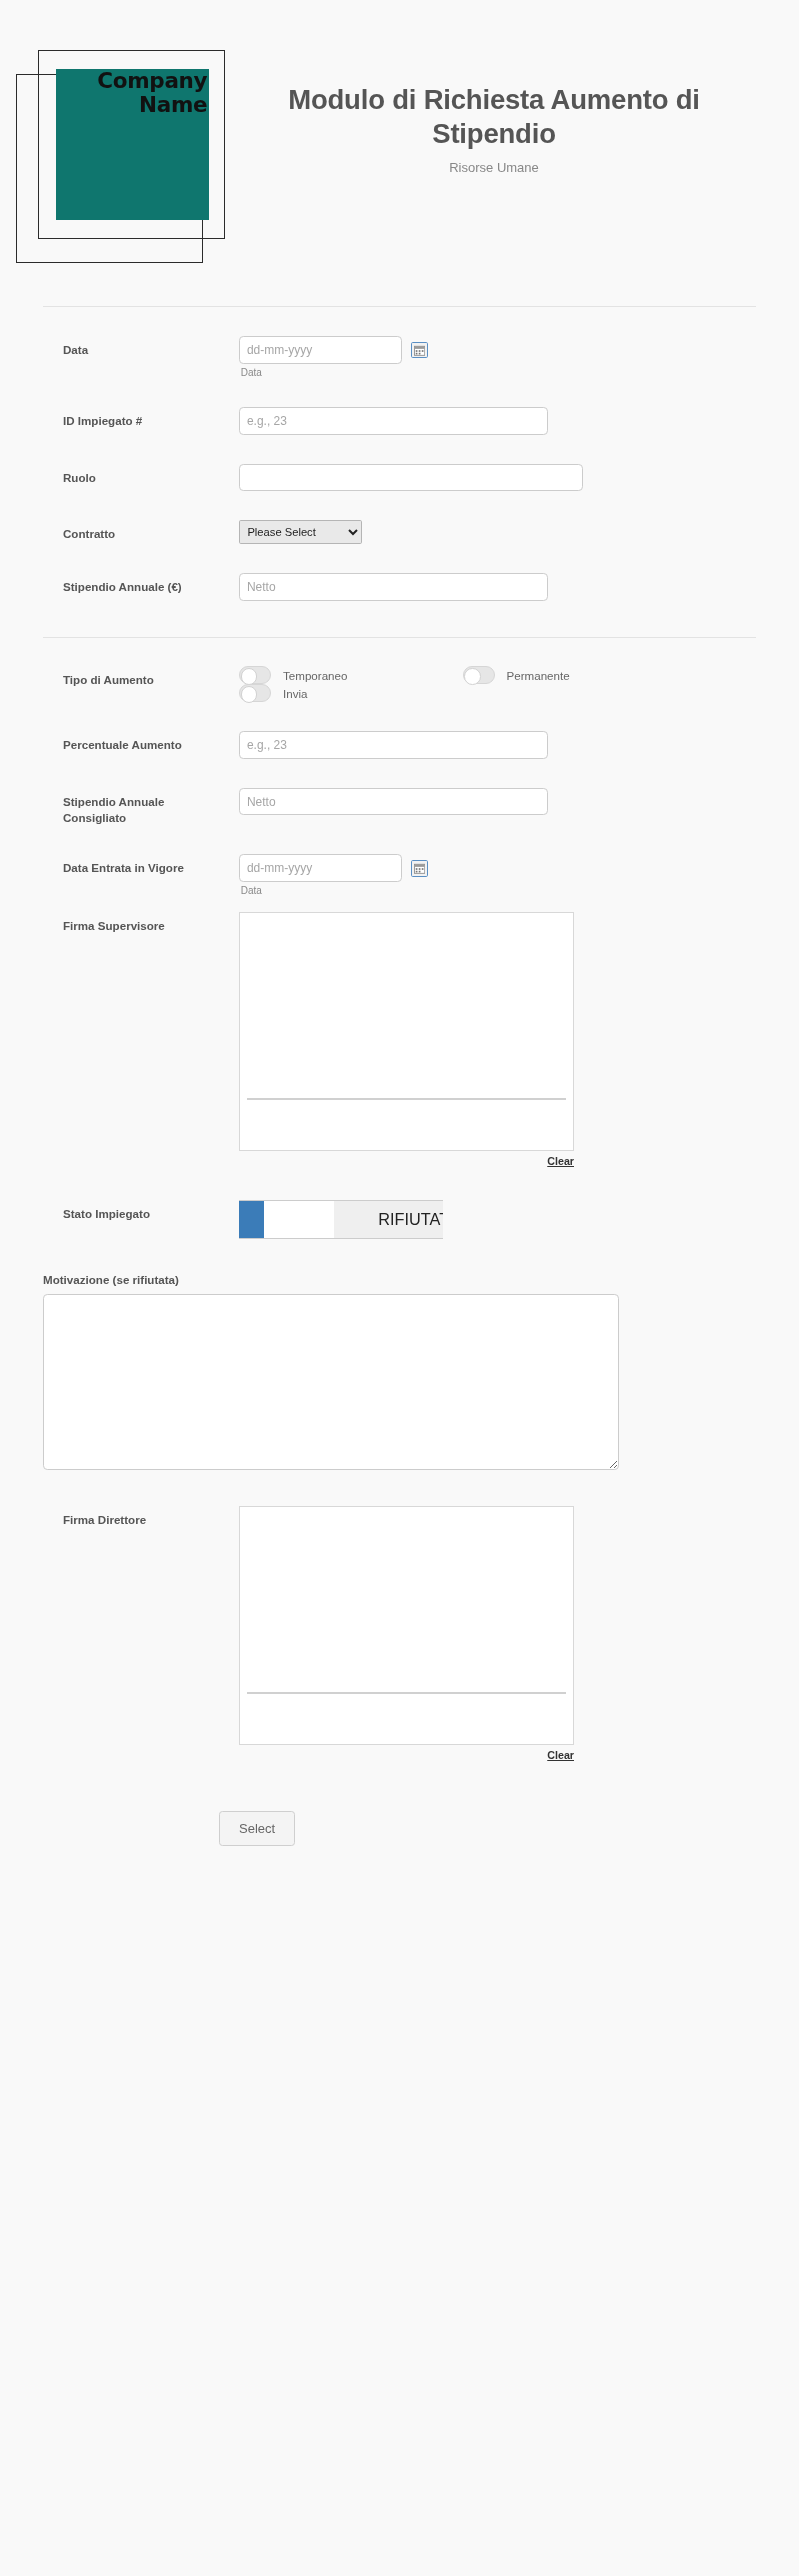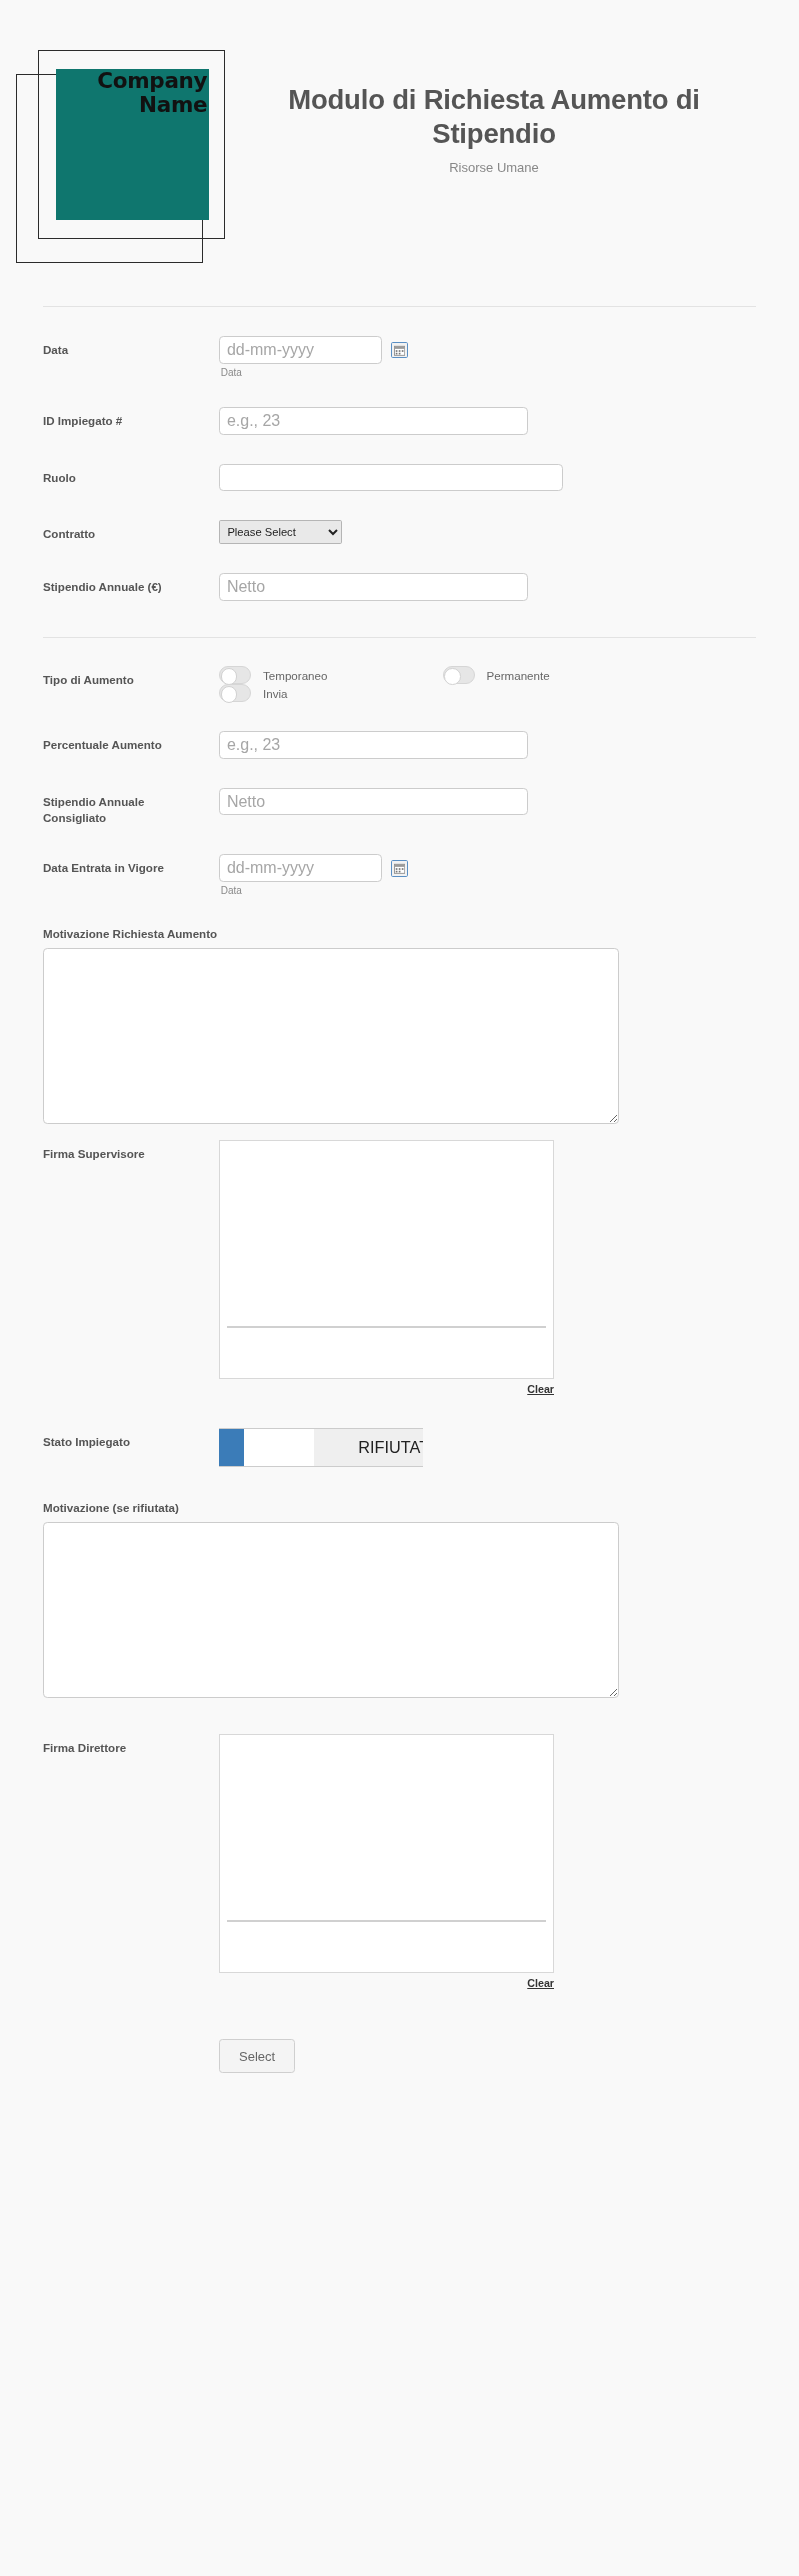--- a/index.html
+++ b/index.html
@@ -99,21 +99,21 @@
     height: 0.9px;
     background: #e3e3e3;
     margin: 0 43px;
   }
   .divider.top { margin-top: 6.9px; }
 
   
   .field-row {
     display: flex;
     align-items: flex-start;
-    padding: 0 43px;
+    padding: 0 63px;
     margin-top: 29px;
   }
   .field-label {
     width: 176px;
     flex: 0 0 176px;
     font-size: 11.6px;
     font-weight: bold;
     color: #555;
     line-height: 1.35;
     padding-top: 6px;
@@ -121,21 +121,21 @@
   }
   .field-control { flex: 1; }
 
   
   .txt {
     background: #fff;
     border: 0.9px solid #ccc;
     border-radius: 4.3px;
     height: 27.5px;
     padding: 3.4px 6.9px;
-    font-size: 16px;
+    font-size: 12px;
     color: #555;
     font-family: "Liberation Sans", sans-serif;
     outline: none;
   }
   .txt::placeholder { color: #a6a6a6; }
   .txt.w-date { width: 163px; }
   .txt.w-prefix { width: 33px; }
   .txt.w-first { width: 95px; }
   .txt.w-last { width: 103px; }
   .txt.w-mid { width: 309px; }
@@ -462,24 +462,20 @@
             <rect x="5.5" y="6" width="2" height="2" fill="#777"></rect>
             <rect x="9" y="6" width="2" height="2" fill="#777"></rect>
             <rect x="2" y="9" width="2" height="2" fill="#777"></rect>
             <rect x="5.5" y="9" width="2" height="2" fill="#777"></rect>
           </svg>
         </span>
       </div>
     </div>
   </div>
 
-  <div class="block-row">
-    <label class="block-label">Motivazione Richiesta Aumento</label>
-    <textarea class="ta" style=""></textarea>
-  </div>
 
   <div class="field-row" style="margin-top:16px">
     <div class="field-label">Firma Supervisore</div>
     <div class="field-control">
       <div class="sig-wrap" style="width:335px">
         <div class="sig-pad">
           <div class="sig-line"></div>
         </div>
         <span class="sig-clear">Clear</span>
       </div>

